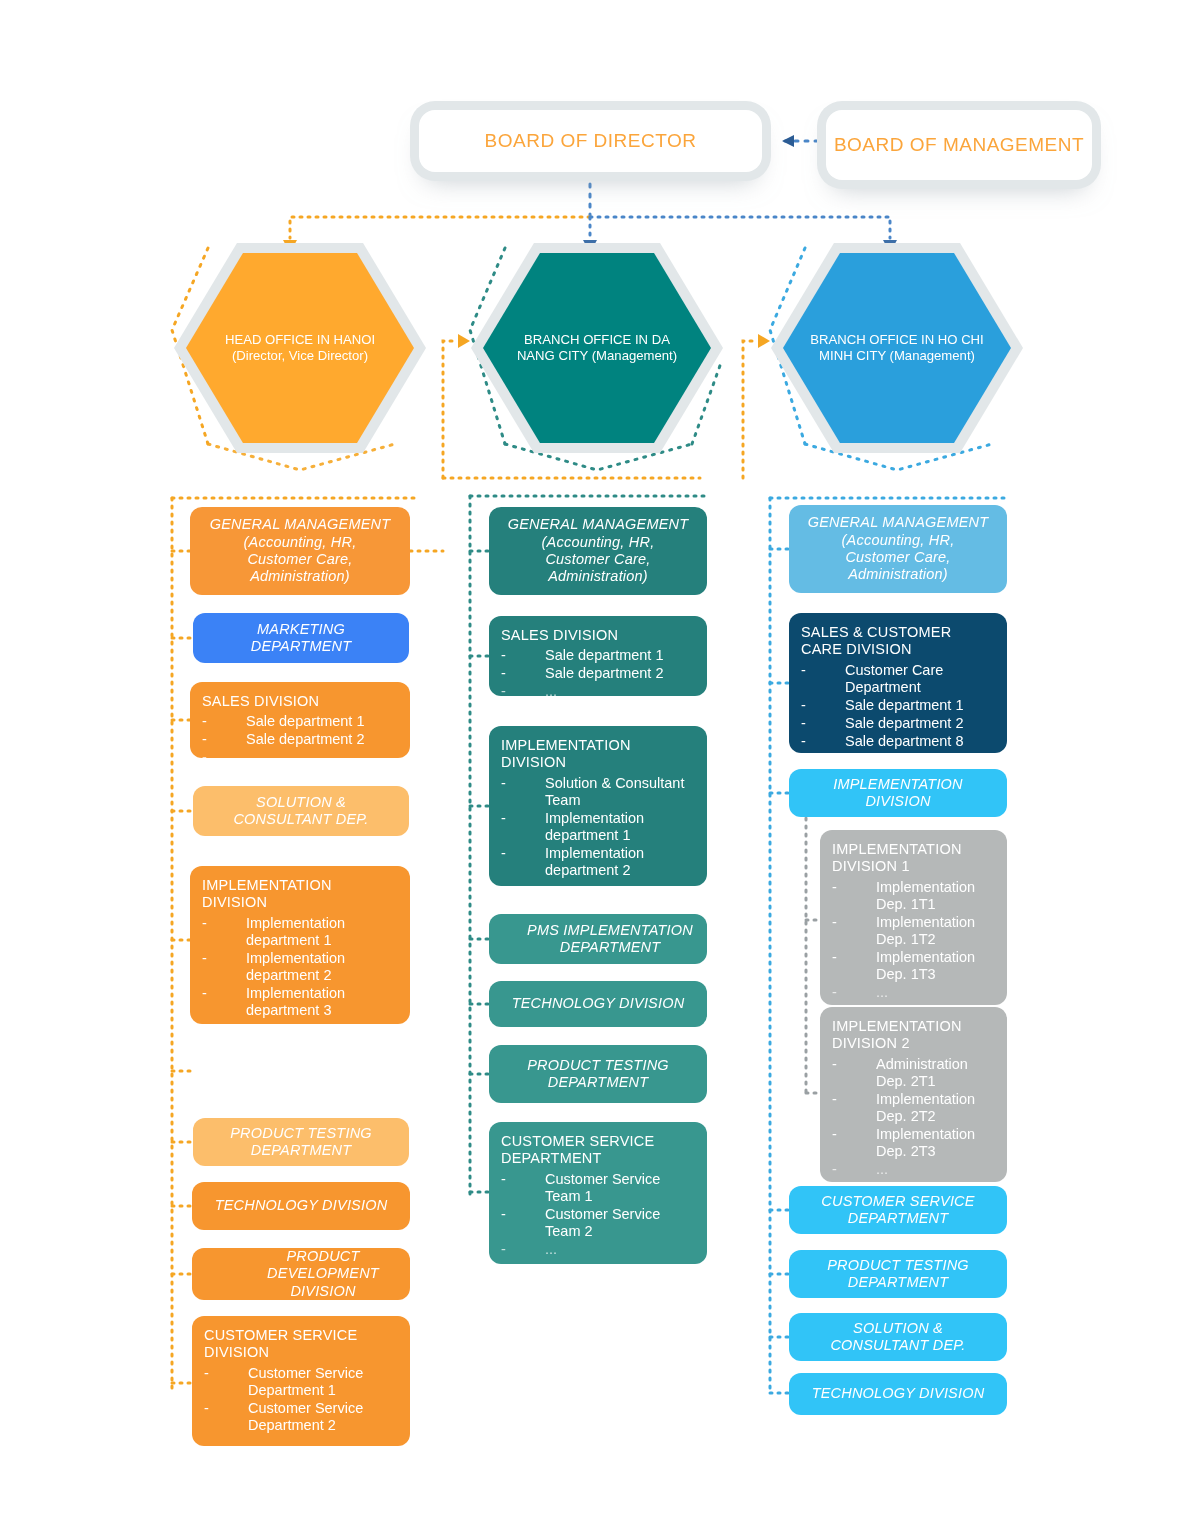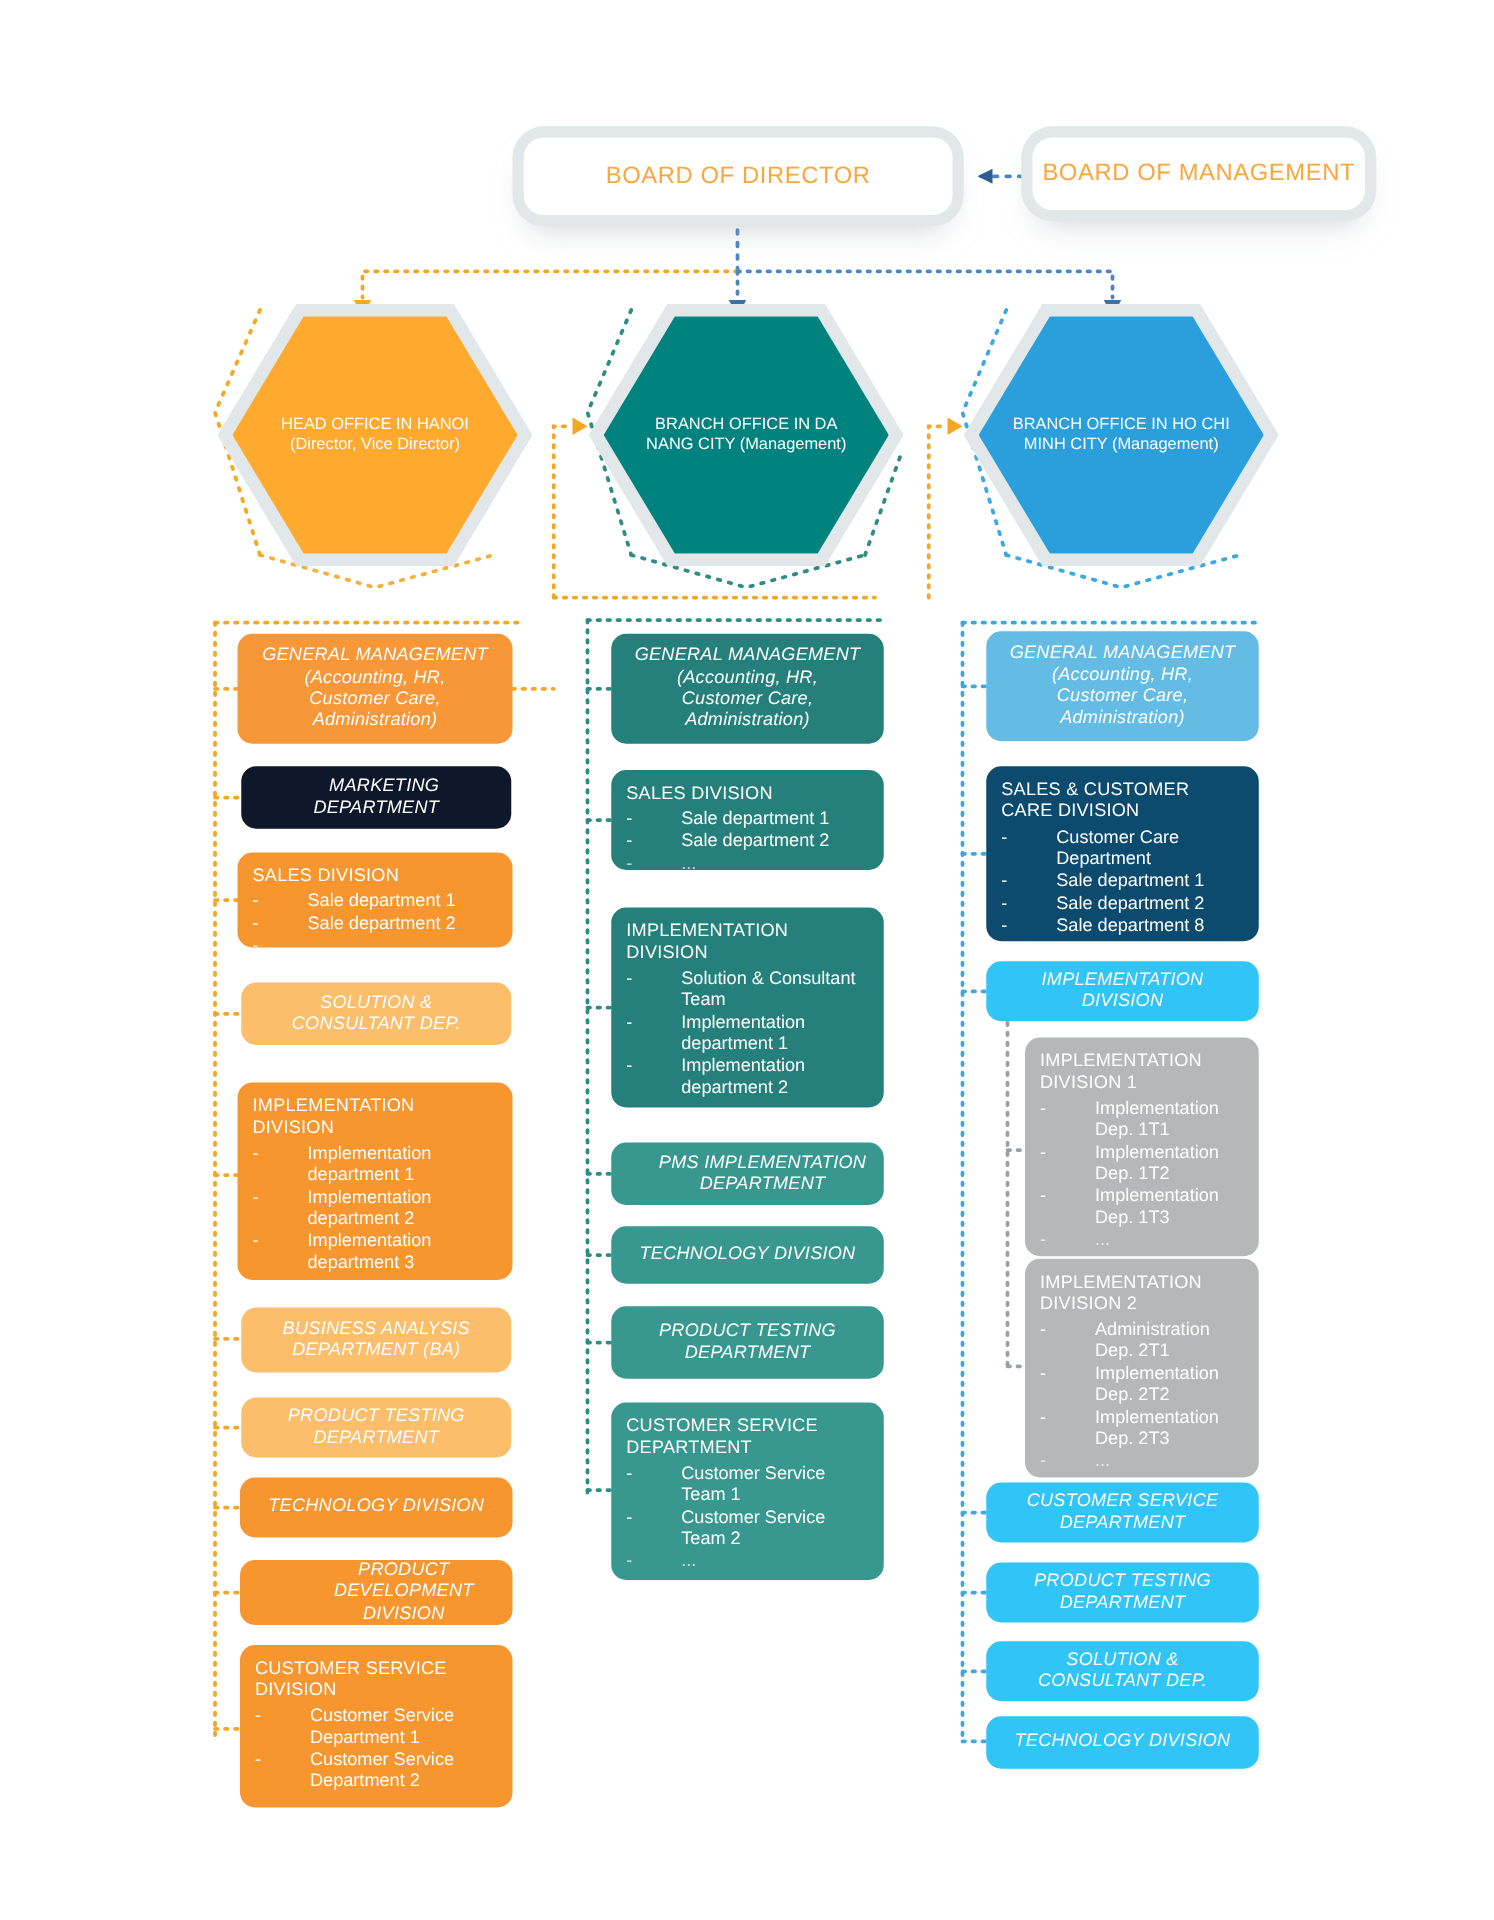--- a/index.html
+++ b/index.html
@@ -151,21 +151,21 @@
 
       <path d="M806 810 L806 1093" stroke="#9AA0A3" stroke-width="3" stroke-dasharray="2 6"></path>
       <path d="M806 920 L820 920" stroke="#9AA0A3" stroke-width="3" stroke-dasharray="2 6"></path>
       <path d="M806 1093 L820 1093" stroke="#9AA0A3" stroke-width="3" stroke-dasharray="2 6"></path>
     </g>
   </svg>
 
   <div class="topbar" style="left:419px;top:110px;width:343px;height:62px;">
     <span>BOARD OF DIRECTOR</span>
   </div>
-  <div class="topbar" style="left:826px;top:110px;width:266px;height:58px;">
+  <div class="topbar" style="left:826px;top:110px;width:266px;height:70px;">
     <span>BOARD OF MANAGEMENT</span>
   </div>
 
   <div class="hexwrap" style="left:174px;top:243px;width:252px;height:210px;">
     <div class="hexshadow"></div>
     <div class="hex" style="background:#FFA92E;">
       <span class="nl">HEAD OFFICE
 IN HANOI
 (Director,
 Vice Director)</span>
@@ -191,21 +191,21 @@
     </div>
   </div>
 
   <div class="card center" style="left:190px;top:507px;width:220px;height:88px;background:#F79737;">
     <div class="title">GENERAL MANAGEMENT
 (Accounting, HR,
 Customer Care,
 Administration)</div>
   </div>
 
-  <div class="card center" style="left:193px;top:613px;width:216px;height:50px;background:#0f172a;text-align:right;">
+  <div class="card center" style="left:193px;top:613px;width:216px;height:50px;background:#3b82f6;">
     <div class="title">MARKETING
 DEPARTMENT</div>
   </div>
 
   <div class="card listing" style="left:190px;top:682px;width:220px;height:76px;background:#F7962F;">
     <div class="title">SALES DIVISION</div>
     <ul class="items">
       <li><span class="dash">-</span><span>Sale department 1</span></li>
       <li><span class="dash">-</span><span>Sale department 2</span></li>
       <li class="faded"><span class="dash">-</span><span>...</span></li>
@@ -221,24 +221,20 @@
     <div class="title">IMPLEMENTATION
 DIVISION</div>
     <ul class="items">
       <li><span class="dash">-</span><span>Implementation department 1</span></li>
       <li><span class="dash">-</span><span>Implementation department 2</span></li>
       <li><span class="dash">-</span><span>Implementation department 3</span></li>
       <li class="faded"><span class="dash">-</span><span>...</span></li>
     </ul>
   </div>
 
-  <div class="card center" style="left:193px;top:1046px;width:216px;height:52px;background:#FCBE6B;">
-    <div class="title">BUSINESS ANALYSIS
-DEPARTMENT (BA)</div>
-  </div>
 
   <div class="card center" style="left:193px;top:1118px;width:216px;height:48px;background:#FCBE6B;">
     <div class="title">PRODUCT TESTING
 DEPARTMENT</div>
   </div>
 
   <div class="card center" style="left:192px;top:1182px;width:218px;height:48px;background:#F7962F;">
     <div class="title">TECHNOLOGY DIVISION</div>
   </div>
 

